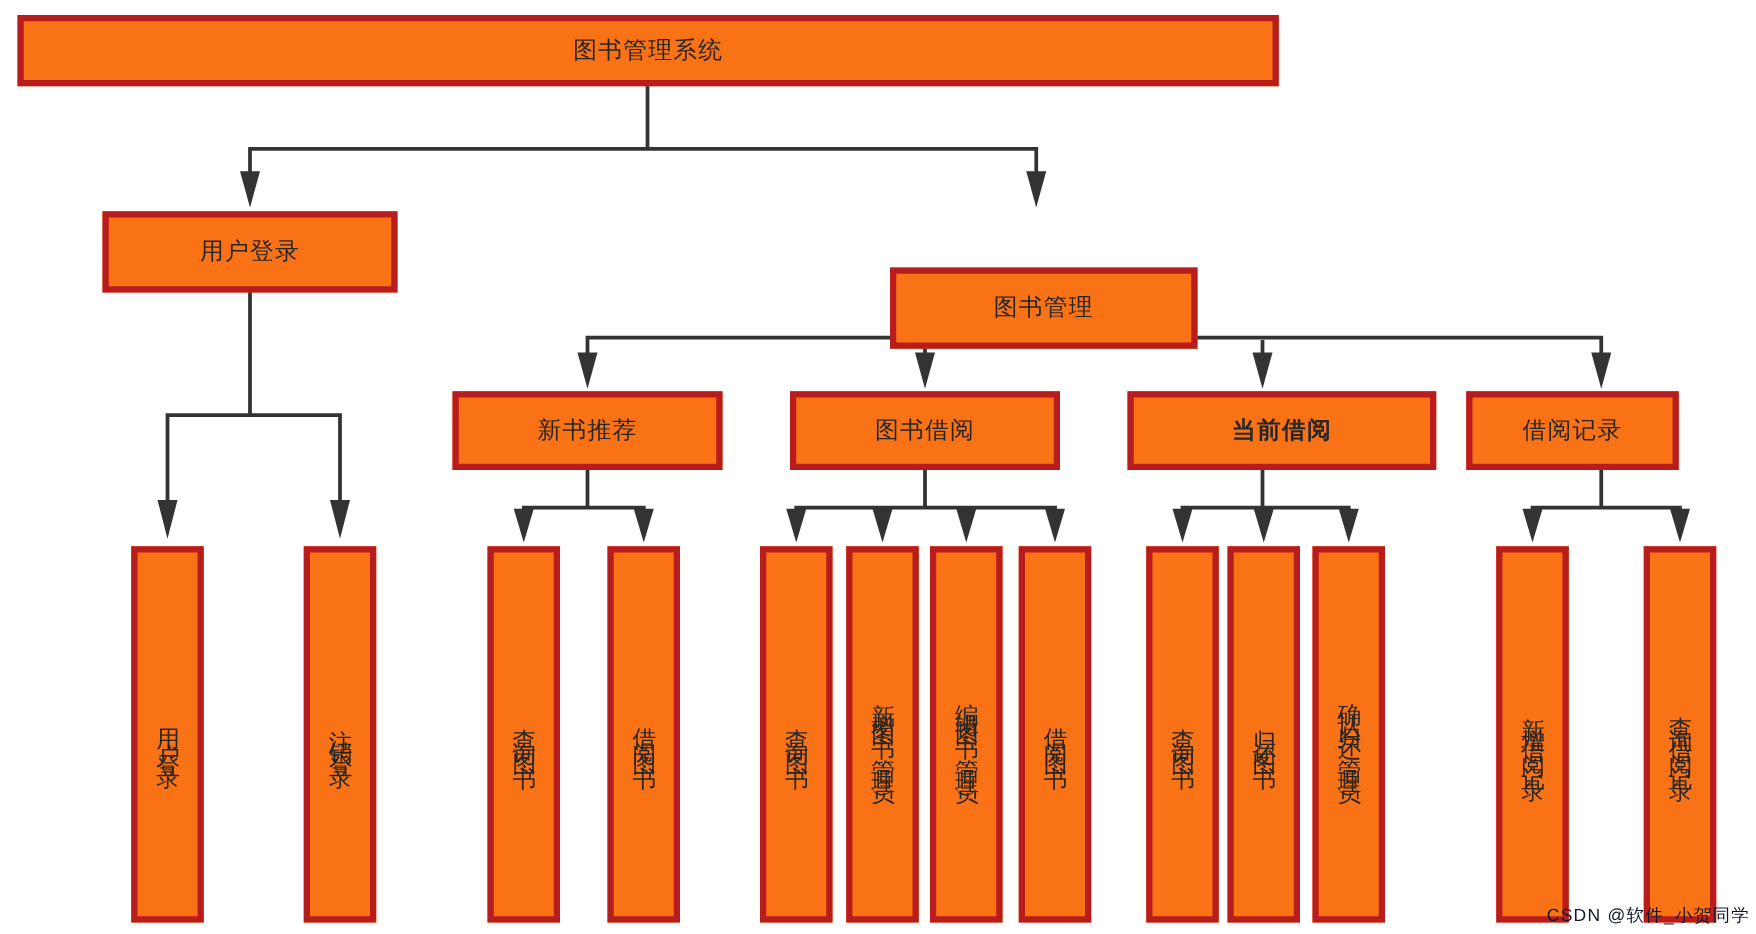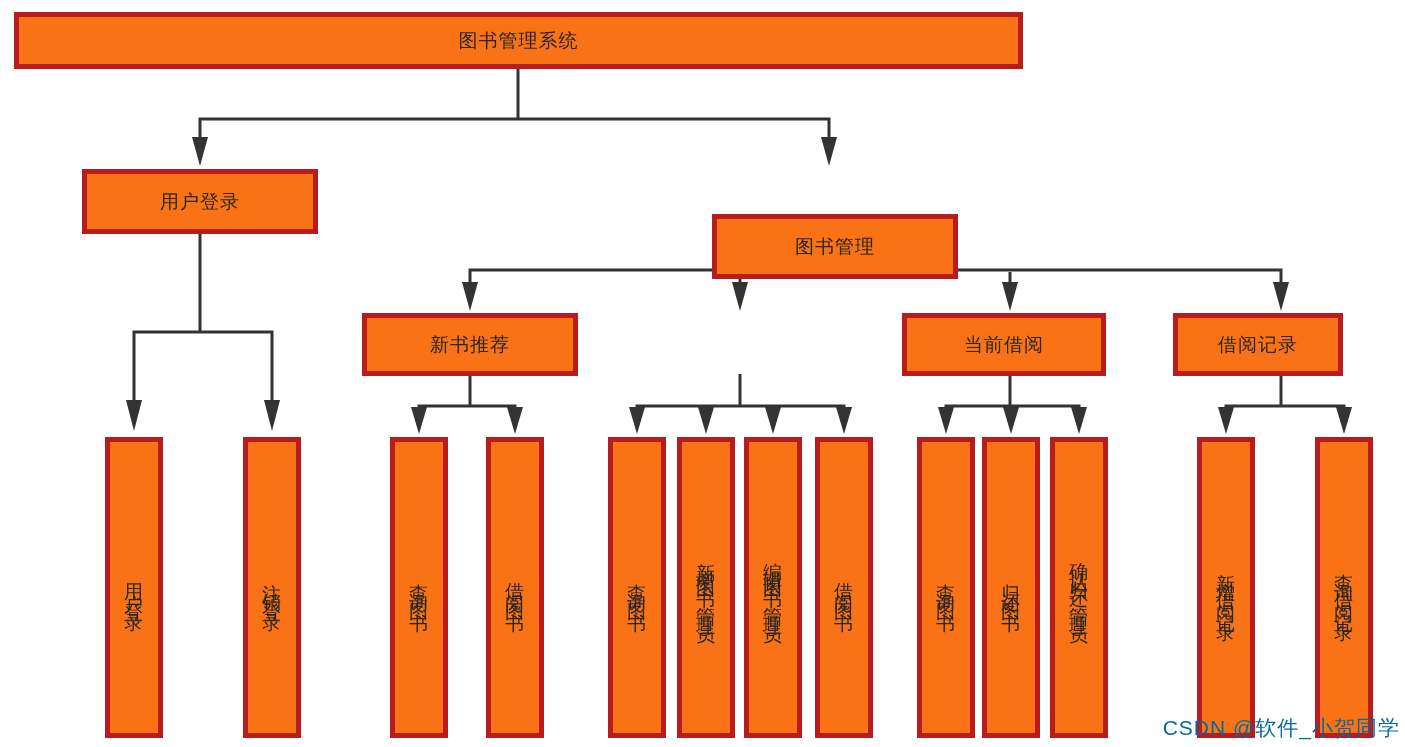--- a/index.html
+++ b/index.html
@@ -53,22 +53,22 @@
     letter-spacing: 10px;
     white-space: nowrap;
   }
   .vbox.tight span {
     letter-spacing: 9px;
   }
   .watermark {
     position: absolute;
     right: 5px;
     bottom: 5px;
-    font-size: 21px;
-    color: #0369a1;
+    font-size: 14px;
+    color: #0f172a;
     letter-spacing: 1px;
     white-space: nowrap;
   }
 </style>
 </head>
 <body>
 
 <div class="canvas">
 
   <svg class="connectors" viewBox="0 0 1405 747">
@@ -135,21 +135,24 @@
   <div class="node hbox" style="left:82px; top:169px; width:236px; height:65px;">
     <span>用户登录</span>
   </div>
   <div class="node hbox" style="left:712px; top:169px; width:246px; height:65px;margin-top:45px;">
     <span>图书管理</span>
   </div>
 
   <div class="node hbox" style="left:362px; top:313px; width:216px; height:63px;text-align:center;">
     <span>新书推荐</span>
   </div>
-  <div class="node hbox" style="left:902px; top:313px; width:204px; height:63px;">
+  <div class="node hbox" style="left:632px; top:313px; width:216px; height:63px;">
+    <span>图书借阅</span>
+  </div>
+  <div class="node hbox" style="left:902px; top:313px; width:247px; height:63px;font-weight:bold;">
     <span>当前借阅</span>
   </div>
   <div class="node hbox" style="left:1173px; top:313px; width:170px; height:63px;">
     <span>借阅记录</span>
   </div>
 
   <div class="node vbox" style="left:105px; top:437px; width:58px; height:301px;">
     <span>用户登录</span>
   </div>
   <div class="node vbox" style="left:243px; top:437px; width:58px; height:301px;">

